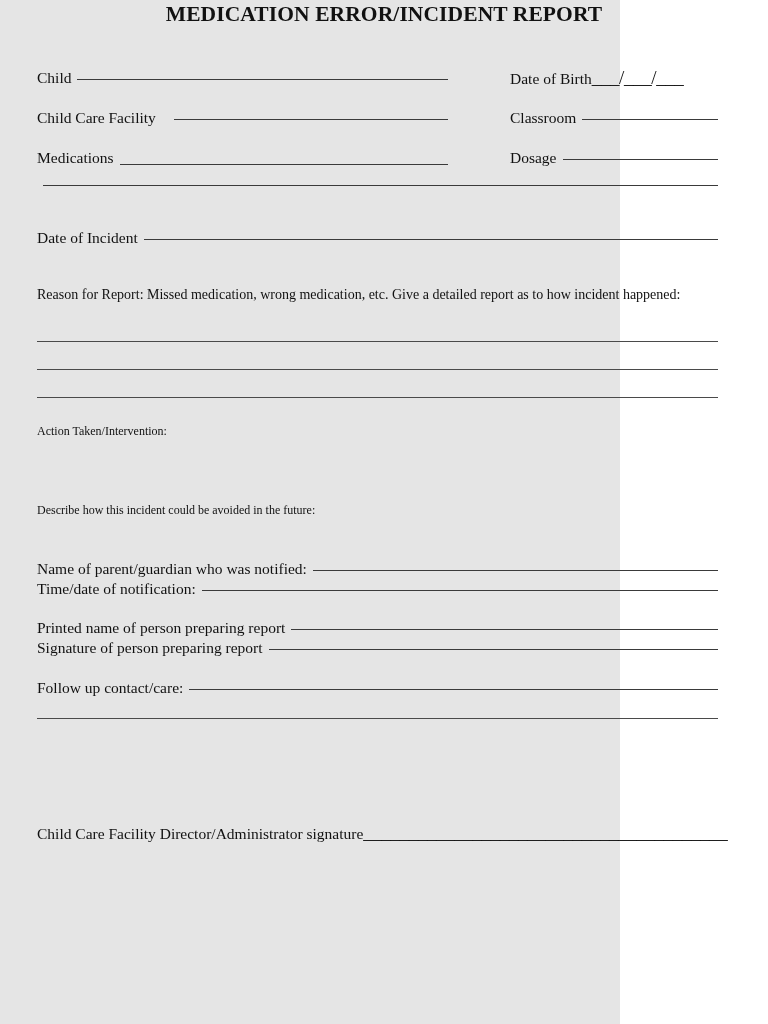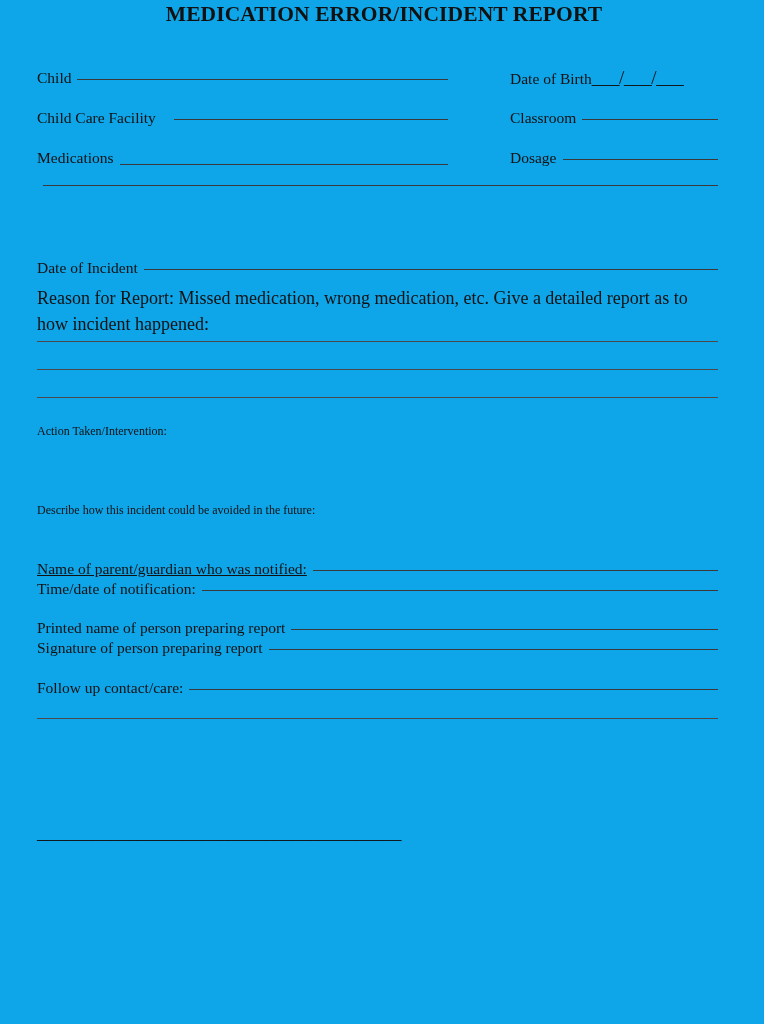--- a/index.html
+++ b/index.html
@@ -12,23 +12,23 @@
     height: 1024px;
     position: relative;
     font-family: "Liberation Serif", "DejaVu Serif", serif;
     color: #111111;
     overflow: hidden;
   }
 
   .page {
     position: absolute;
     left: 0; top: 0;
-    width: 764px;
+    width: 620px;
     height: 1024px;
-    background: #0ea5e9;
+    background: #e5e5e5;
   }
 
   
   .doc-title {
     position: absolute;
     left: 0;
     top: 0px;
     width: 768px;
     text-align: center;
     font-size: 21.5px;
@@ -61,22 +61,22 @@
   
   .hline {
     position: absolute;
     border-bottom: 1.4px solid #4a4a4a;
     height: 0;
   }
 
   
   .para {
     position: absolute;
-    font-size: 18px;
-    line-height: 26px;
+    font-size: 14px;
+    line-height: 19px;
     font-family: Liberation Serif, serif;
   }
 
   
   .plabel {
     position: absolute;
     font-size: 12px;
     line-height: 20px;
     white-space: nowrap;
   }
@@ -121,36 +121,36 @@
 
   <div class="frow" style="left:510px; top:148px; width:208px;">
     <span class="flabel">Dosage</span>
     <span class="frule"></span>
   </div>
 
   <div class="frow" style="left:37px; top:188px; width:681px;">
     <span class="frule"></span>
   </div>
 
-  <div class="frow" style="left:37px; top:258px; width:681px;">
+  <div class="frow" style="left:37px; top:228px; width:681px;">
     <span class="flabel">Date of Incident</span>
     <span class="frule"></span>
   </div>
 
   <div class="para" style="left:37px; top:285px; width:660px;">Reason for Report: Missed medication, wrong medication, etc. Give a detailed report as to how incident happened:</div>
 
   <div class="hline" style="left:37px; top:341px; width:681px;"></div>
   <div class="hline" style="left:37px; top:369px; width:681px;"></div>
   <div class="hline" style="left:37px; top:397px; width:681px;"></div>
 
   <div class="plabel" style="left:37px; top:421px;">Action Taken/Intervention:</div>
 
   <div class="plabel" style="left:37px; top:500px;">Describe how this incident could be avoided in the future:</div>
 
-  <div class="frow" style="left:37px; top:559px; width:681px;text-decoration:underline;">
+  <div class="frow" style="left:37px; top:559px; width:681px;">
     <span class="flabel">Name of parent/guardian who was notified:</span>
     <span class="frule"></span>
   </div>
 
   <div class="frow" style="left:37px; top:579px; width:681px;">
     <span class="flabel">Time/date of notification:</span>
     <span class="frule"></span>
   </div>
 
   <div class="frow" style="left:37px; top:618px; width:681px;text-align:center;">
@@ -164,16 +164,17 @@
   </div>
 
   <div class="frow" style="left:37px; top:678px; width:681px;">
     <span class="flabel">Follow up contact/care:</span>
     <span class="frule"></span>
   </div>
 
   <div class="hline" style="left:37px; top:718px; width:681px;"></div>
 
   <div class="frow" style="left:37px; top:823px;">
+    <span class="flabel">Child Care Facility Director/Administrator signature</span>
     <span class="uline">________________________________________</span>
   </div>
 
 </div>
 
 </body></html>

